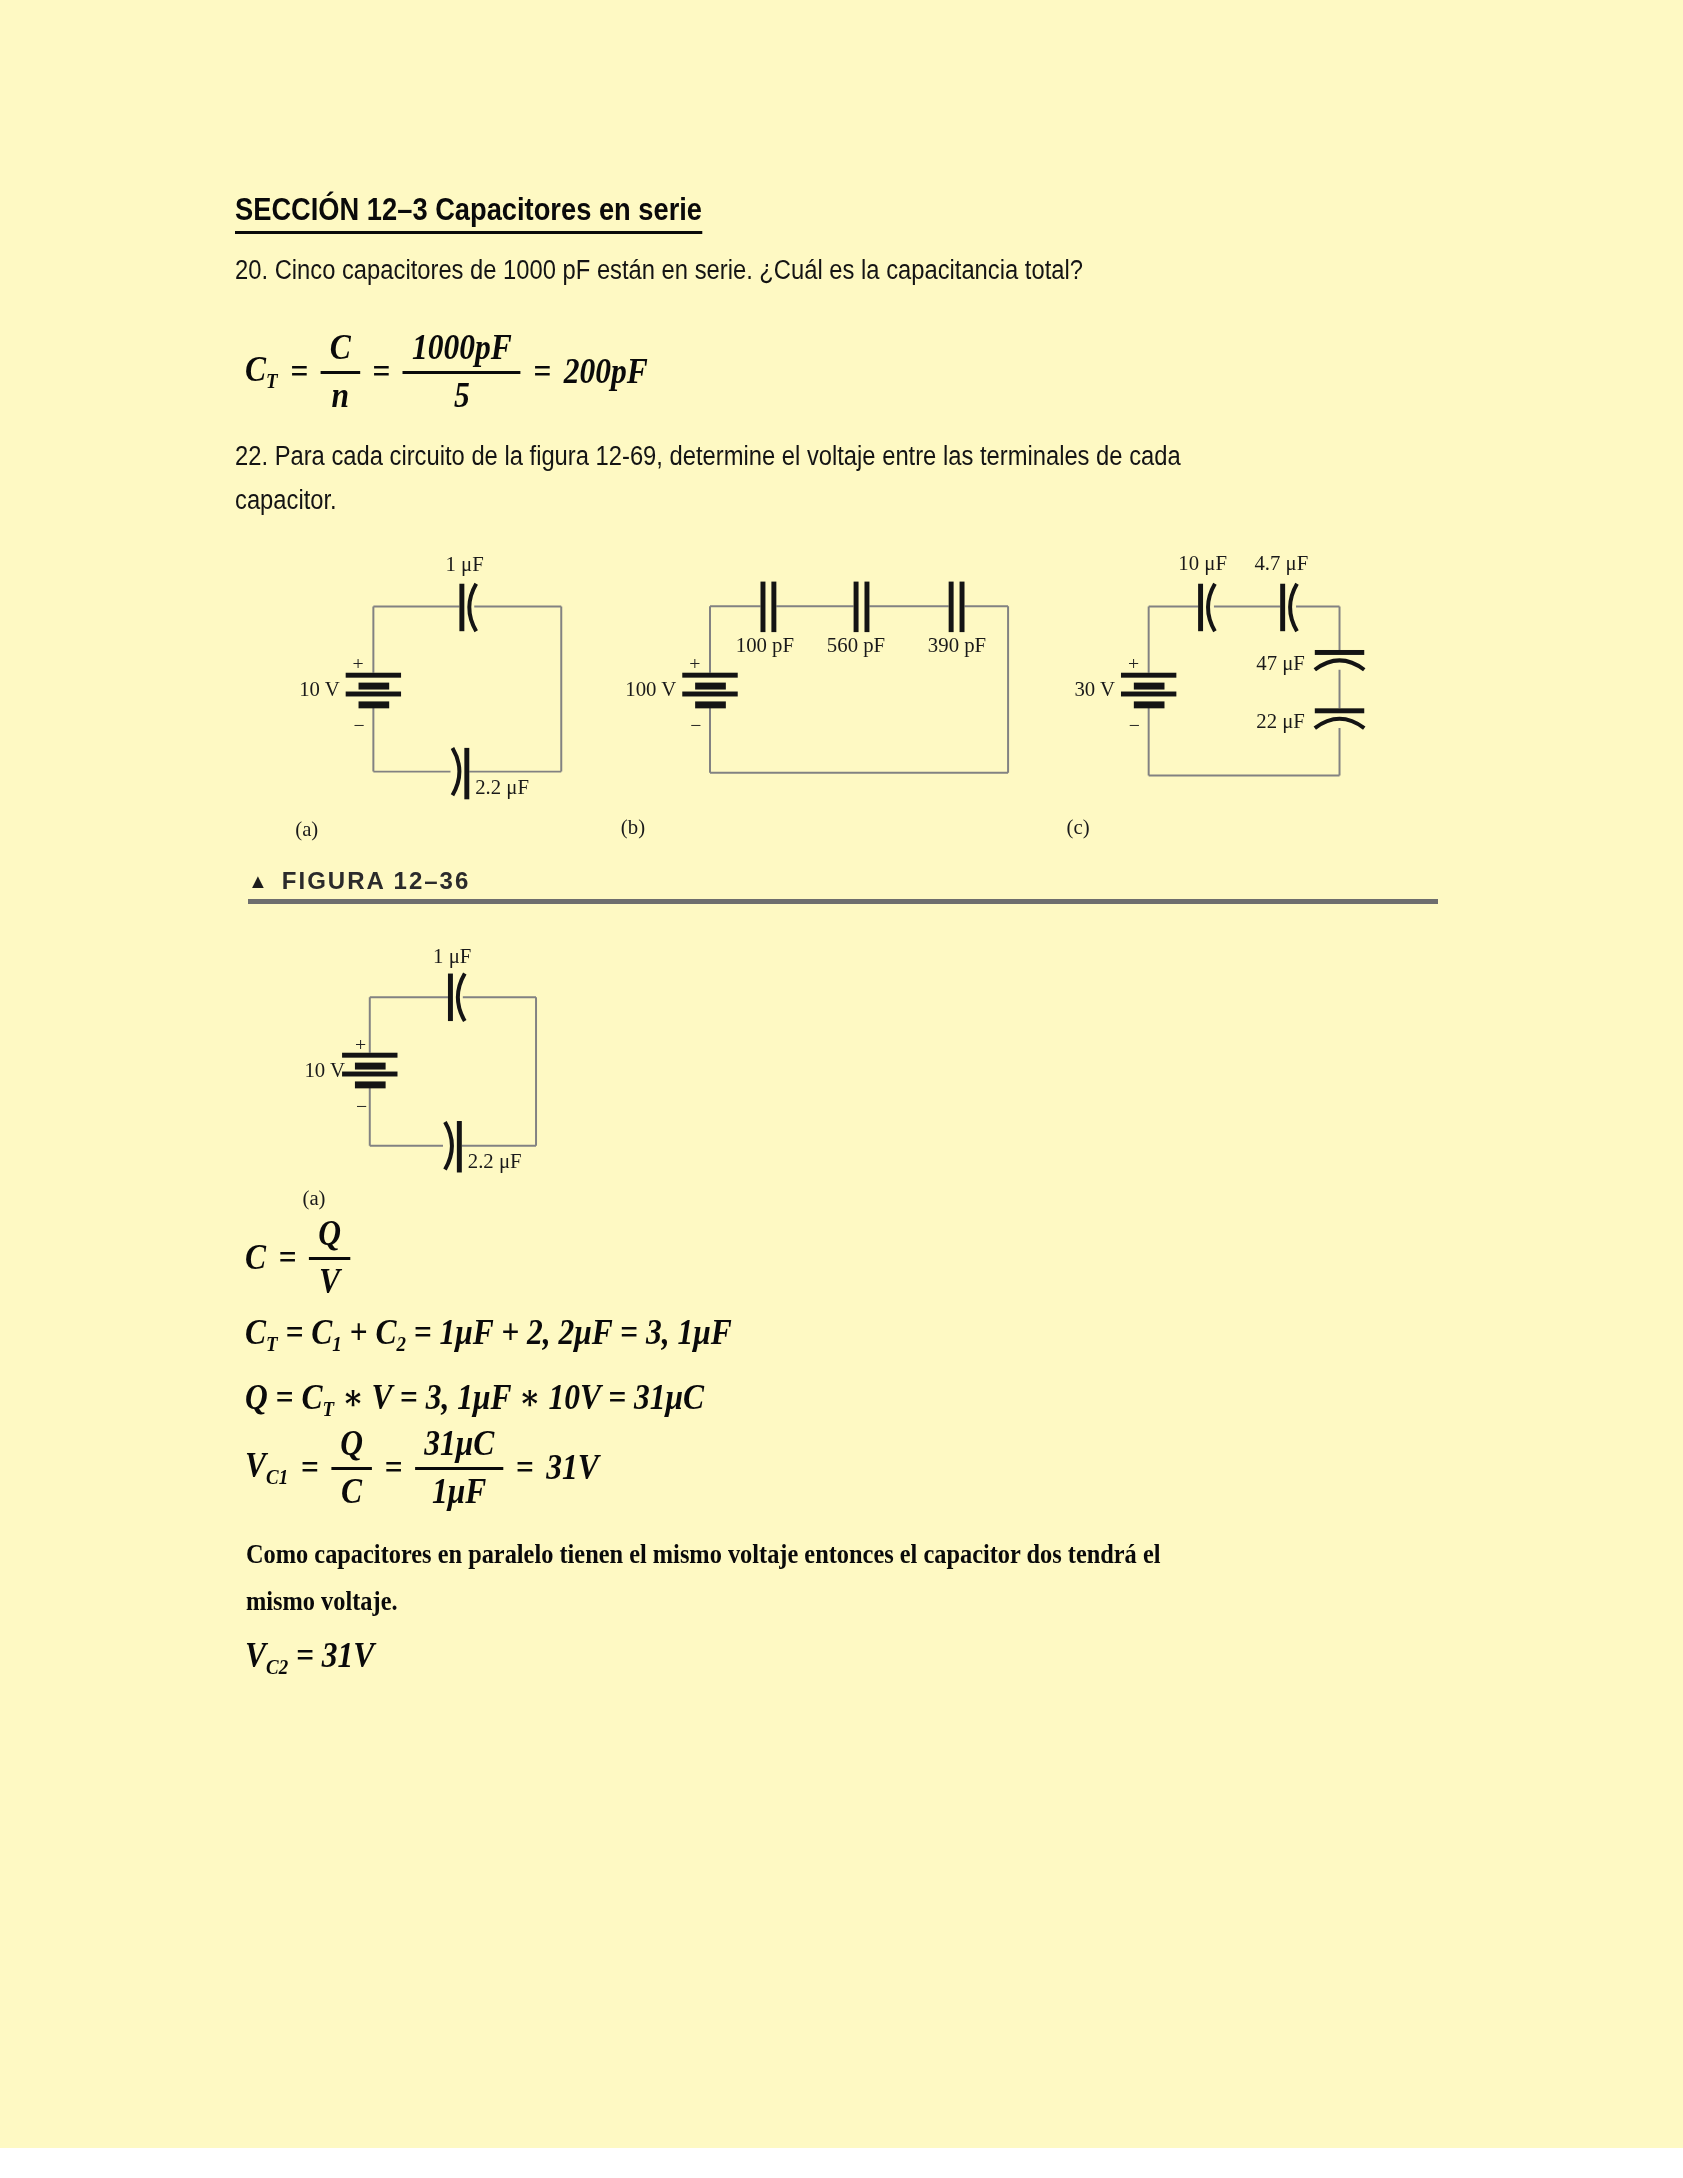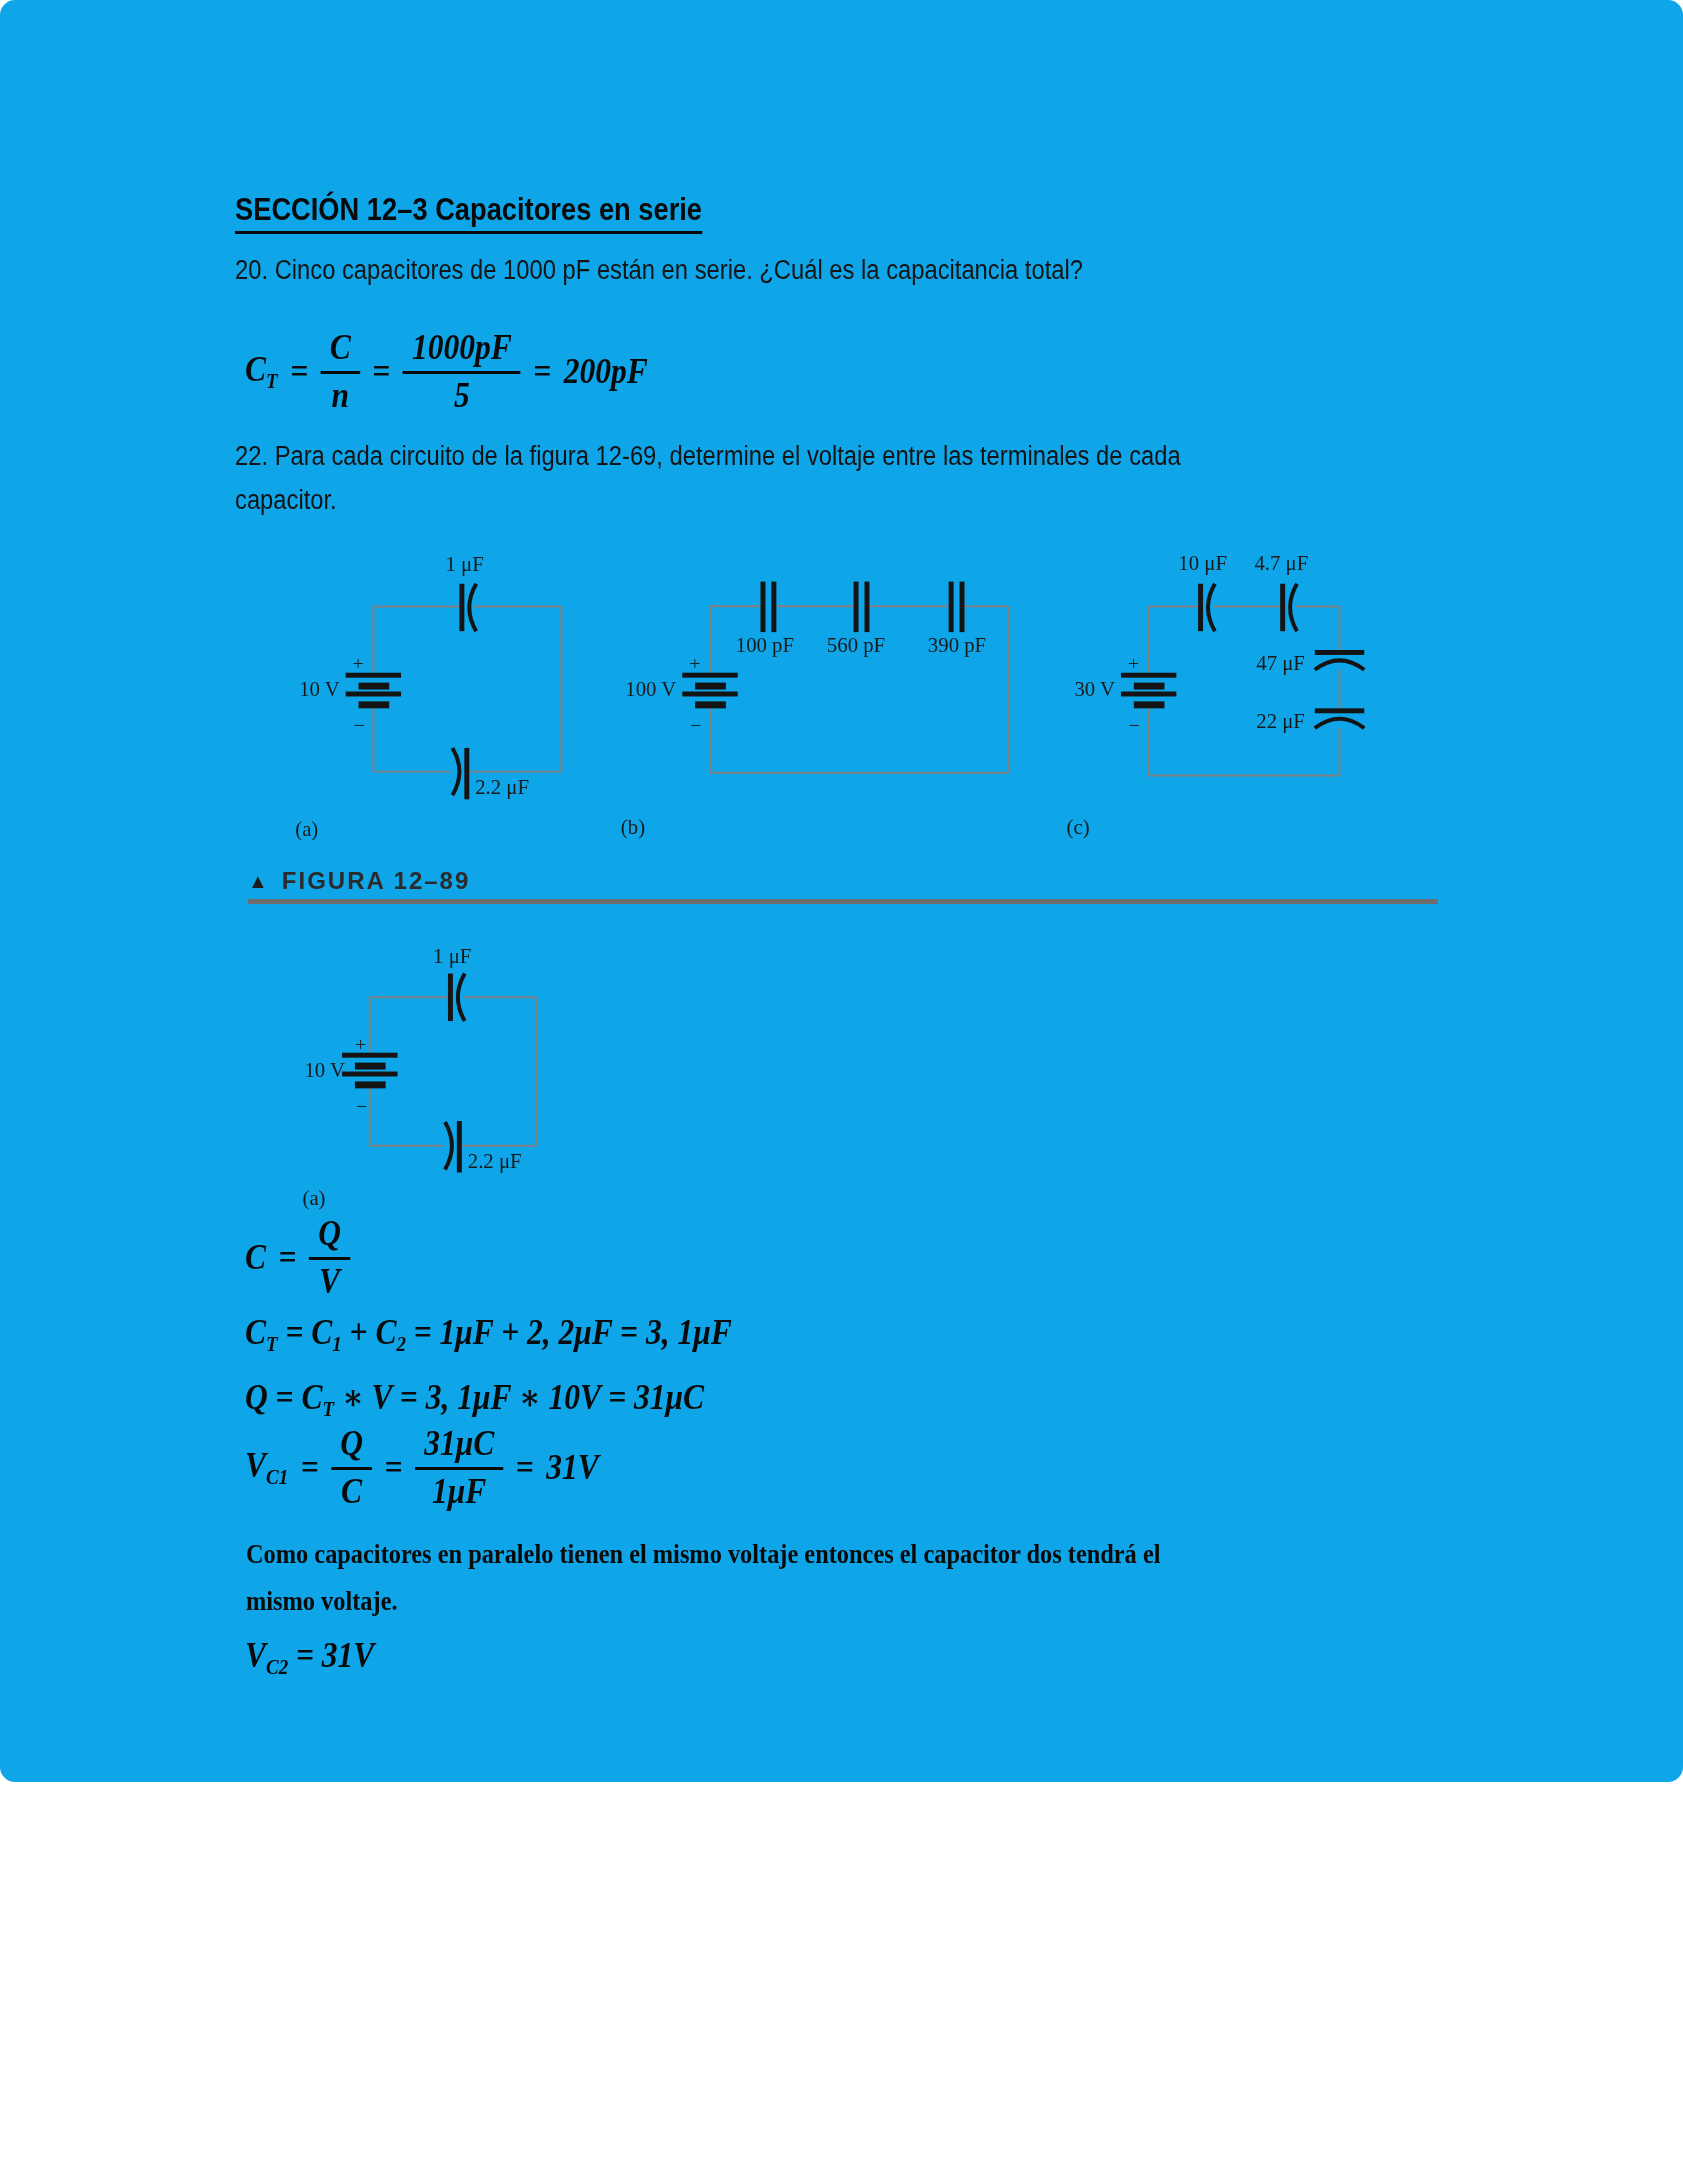--- a/index.html
+++ b/index.html
@@ -1,17 +1,17 @@
 <!DOCTYPE html>
 <html><head>
 <meta charset="utf-8">
 <style>
   html,body{margin:0;padding:0;background:#ffffff;}
-  .page{position:relative;width:1683px;height:1782px;background:#0ea5e9;overflow:hidden;
-        font-family:"Liberation Sans",sans-serif;color:#111;border-radius:15px;}
+  .page{position:relative;width:1683px;height:2148px;background:#fef9c3;overflow:hidden;
+        font-family:"Liberation Sans",sans-serif;color:#111;}
   .abs{position:absolute;}
   .body-text{font-size:27px;line-height:1.3;white-space:nowrap;color:#141414;
              transform:scaleX(0.88);transform-origin:0 0;}
   .title-text{font-size:31px;font-weight:bold;white-space:nowrap;color:#0a0a0a;
               border-bottom:3px solid #0a0a0a;padding-bottom:3px;
               transform:scaleX(0.88);transform-origin:0 0;display:inline-block;}
   .math{font-family:"Liberation Serif","DejaVu Serif",serif;font-style:italic;font-weight:bold;
         font-size:35px;color:#0a0a0a;white-space:pre;transform:scaleX(0.9);transform-origin:0 0;}
   .mrow{display:flex;align-items:center;gap:14px;transform-origin:0 50%;}
   sub.ms{font-size:0.6em;vertical-align:-0.35em;}
@@ -148,21 +148,21 @@
     <text class="cl" x="86" y="158" text-anchor="end">30 V</text>
     <text class="cl" x="150" y="30">10 μF</text>
     <text class="cl" x="227" y="30">4.7 μF</text>
     <text class="cl" x="278" y="131" text-anchor="end">47 μF</text>
     <text class="cl" x="278" y="190" text-anchor="end">22 μF</text>
     <text class="cl" x="37" y="297">(c)</text>
   </svg>
 
   <div class="abs figcap" style="left:248px;top:867px;">
     <span class="tri">▲</span>
-    <span>FIGURA 12–89</span>
+    <span>FIGURA 12–36</span>
   </div>
   <div class="abs figrule" style="left:248px;top:899px;width:1190px;"></div>
 
   <svg class="abs" style="left:228px;top:931px;" width="337" height="287" viewBox="0 0 340 290">
     <g>
       <path class="wire" d="M143 67 H222 M237 67 H311 M311 67 V217 M143 217 H217 M236 217 H311 M143 67 V123 M143 156 V217"></path>
     </g>
     <g>
       <rect class="plate" x="115" y="123" width="56" height="5"></rect>
       <rect class="plate" x="128" y="133" width="31" height="7"></rect>

